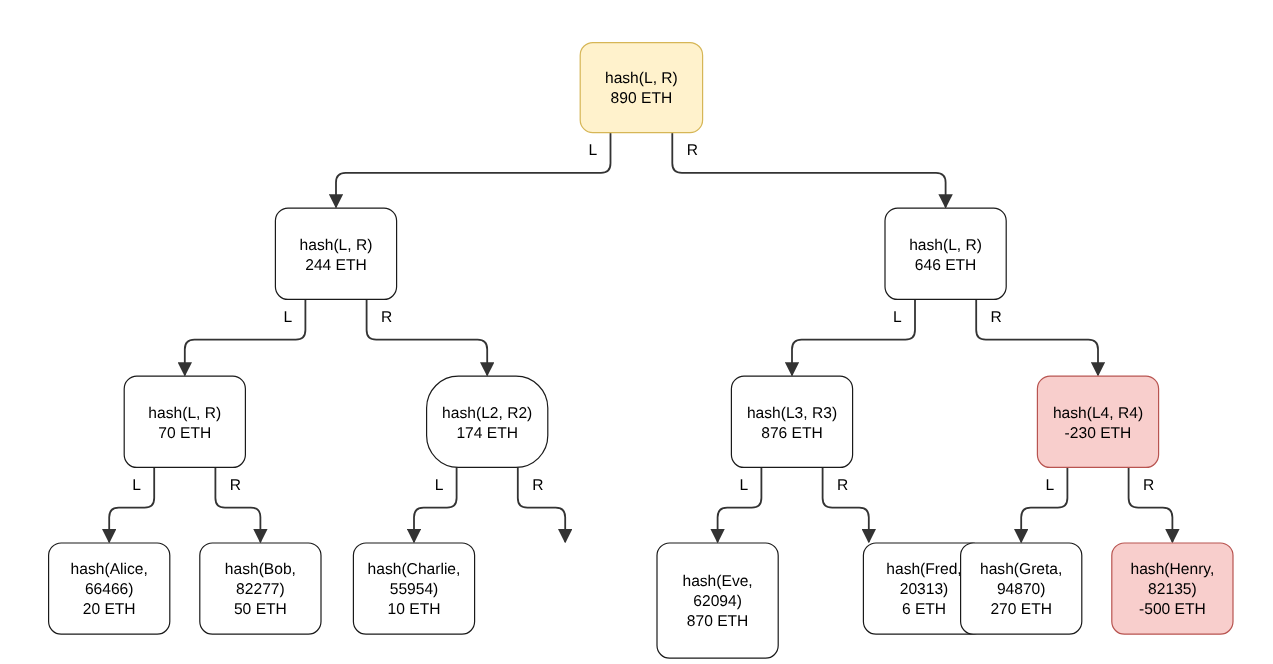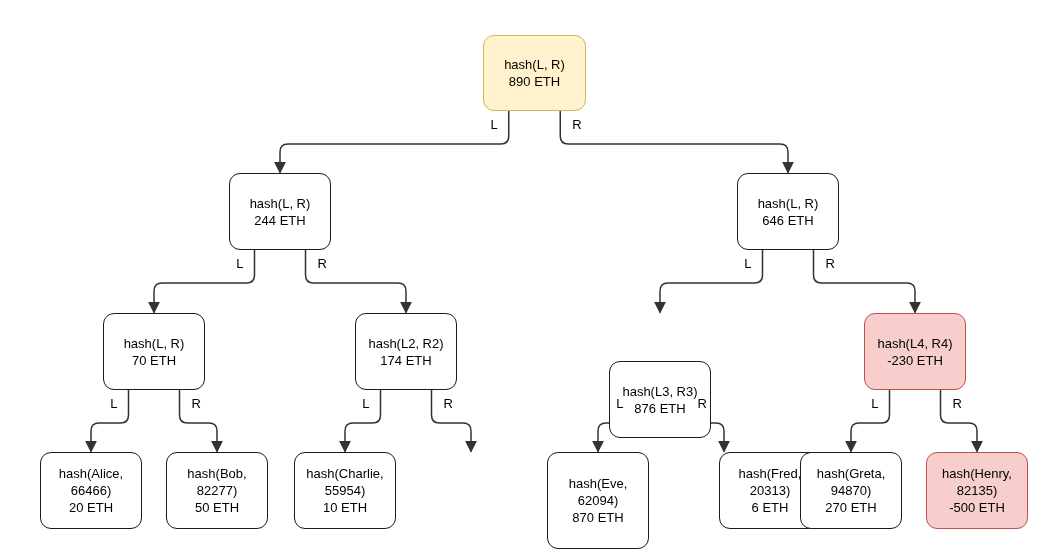--- a/index.html
+++ b/index.html
@@ -102,26 +102,26 @@
   <div class="node variant-default" style="left:737px;top:173px;width:102px;height:77px;">
     <div class="node-label">hash(L, R)</div>
     <div class="node-value">646 ETH</div>
   </div>
 
   <div class="node variant-default" style="left:103px;top:313px;width:102px;height:77px;">
     <div class="node-label">hash(L, R)</div>
     <div class="node-value">70 ETH</div>
   </div>
 
-  <div class="node variant-default" style="left:355px;top:313px;width:102px;height:77px;">
+  <div class="node variant-default" style="left:355px;top:313px;width:102px;height:77px;border-radius:27px;">
     <div class="node-label">hash(L2, R2)</div>
     <div class="node-value">174 ETH</div>
   </div>
 
-  <div class="node variant-default" style="left:609px;top:313px;width:102px;height:77px;margin-top:48px;">
+  <div class="node variant-default" style="left:609px;top:313px;width:102px;height:77px;">
     <div class="node-label">hash(L3, R3)</div>
     <div class="node-value">876 ETH</div>
   </div>
 
   <div class="node variant-negative" style="left:864px;top:313px;width:102px;height:77px;">
     <div class="node-label">hash(L4, R4)</div>
     <div class="node-value">-230 ETH</div>
   </div>
 
   <div class="node variant-default" style="left:40px;top:452px;width:102px;height:77px;align-items:flex-end;">

